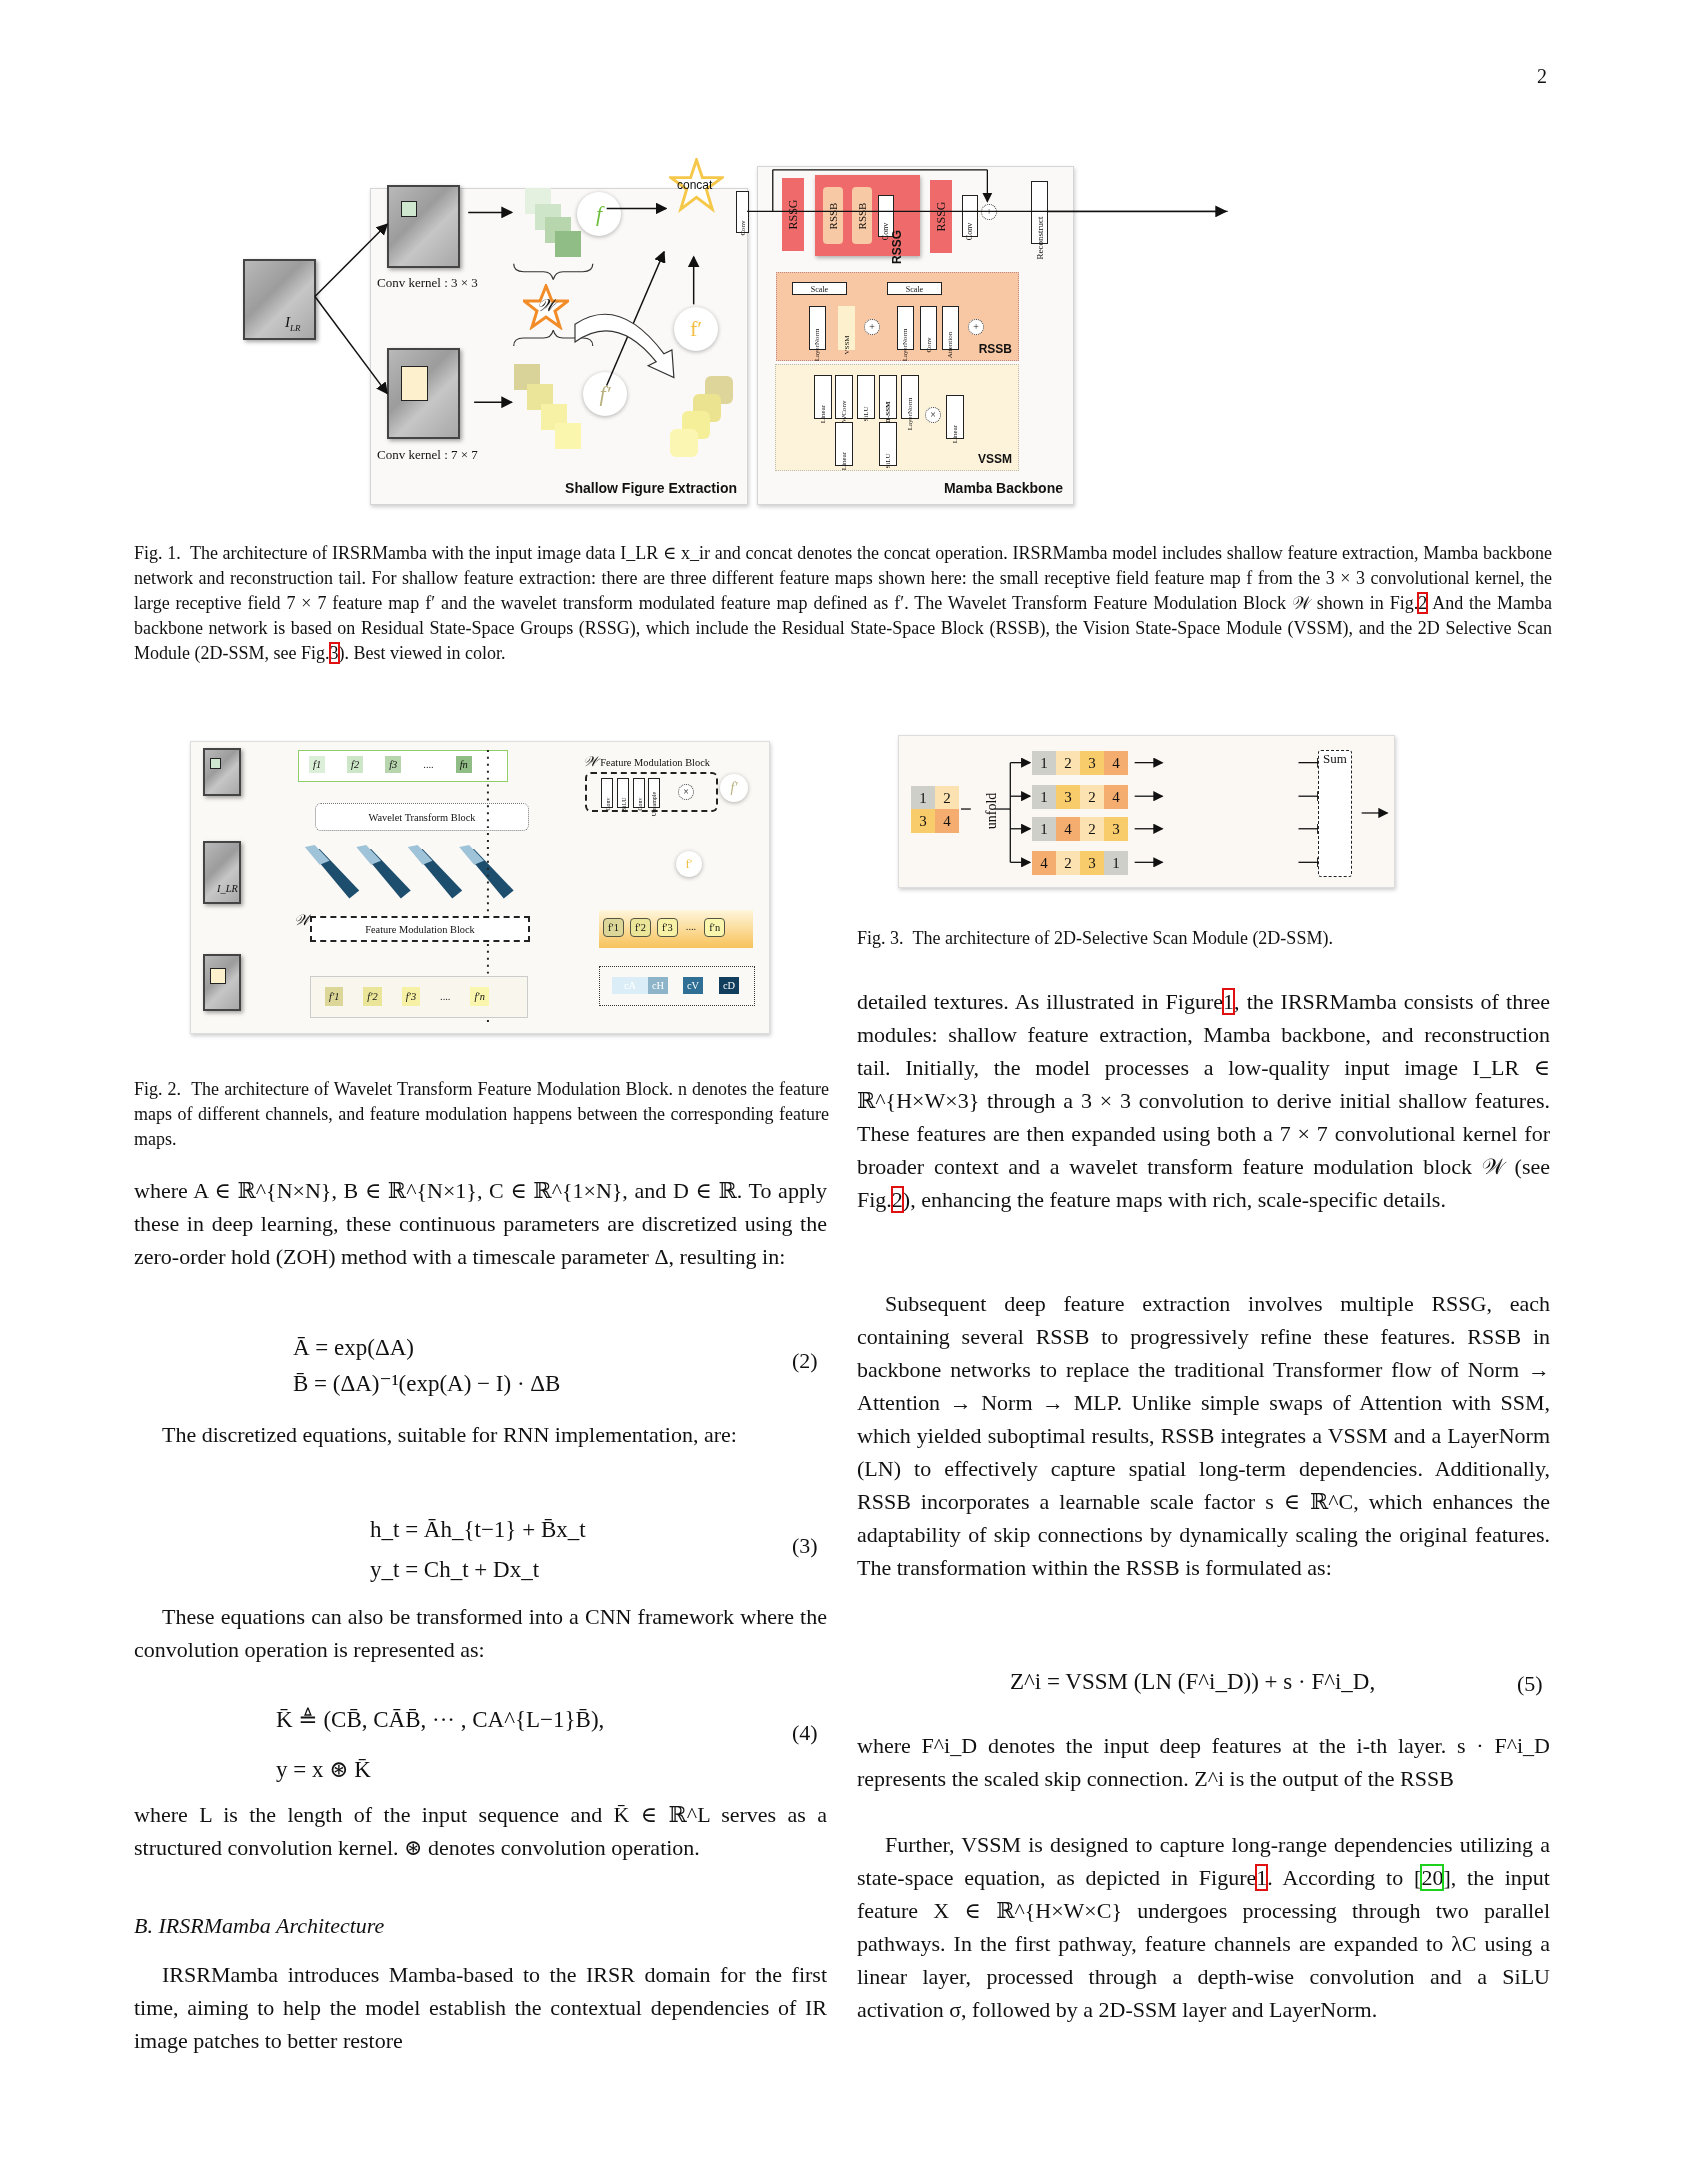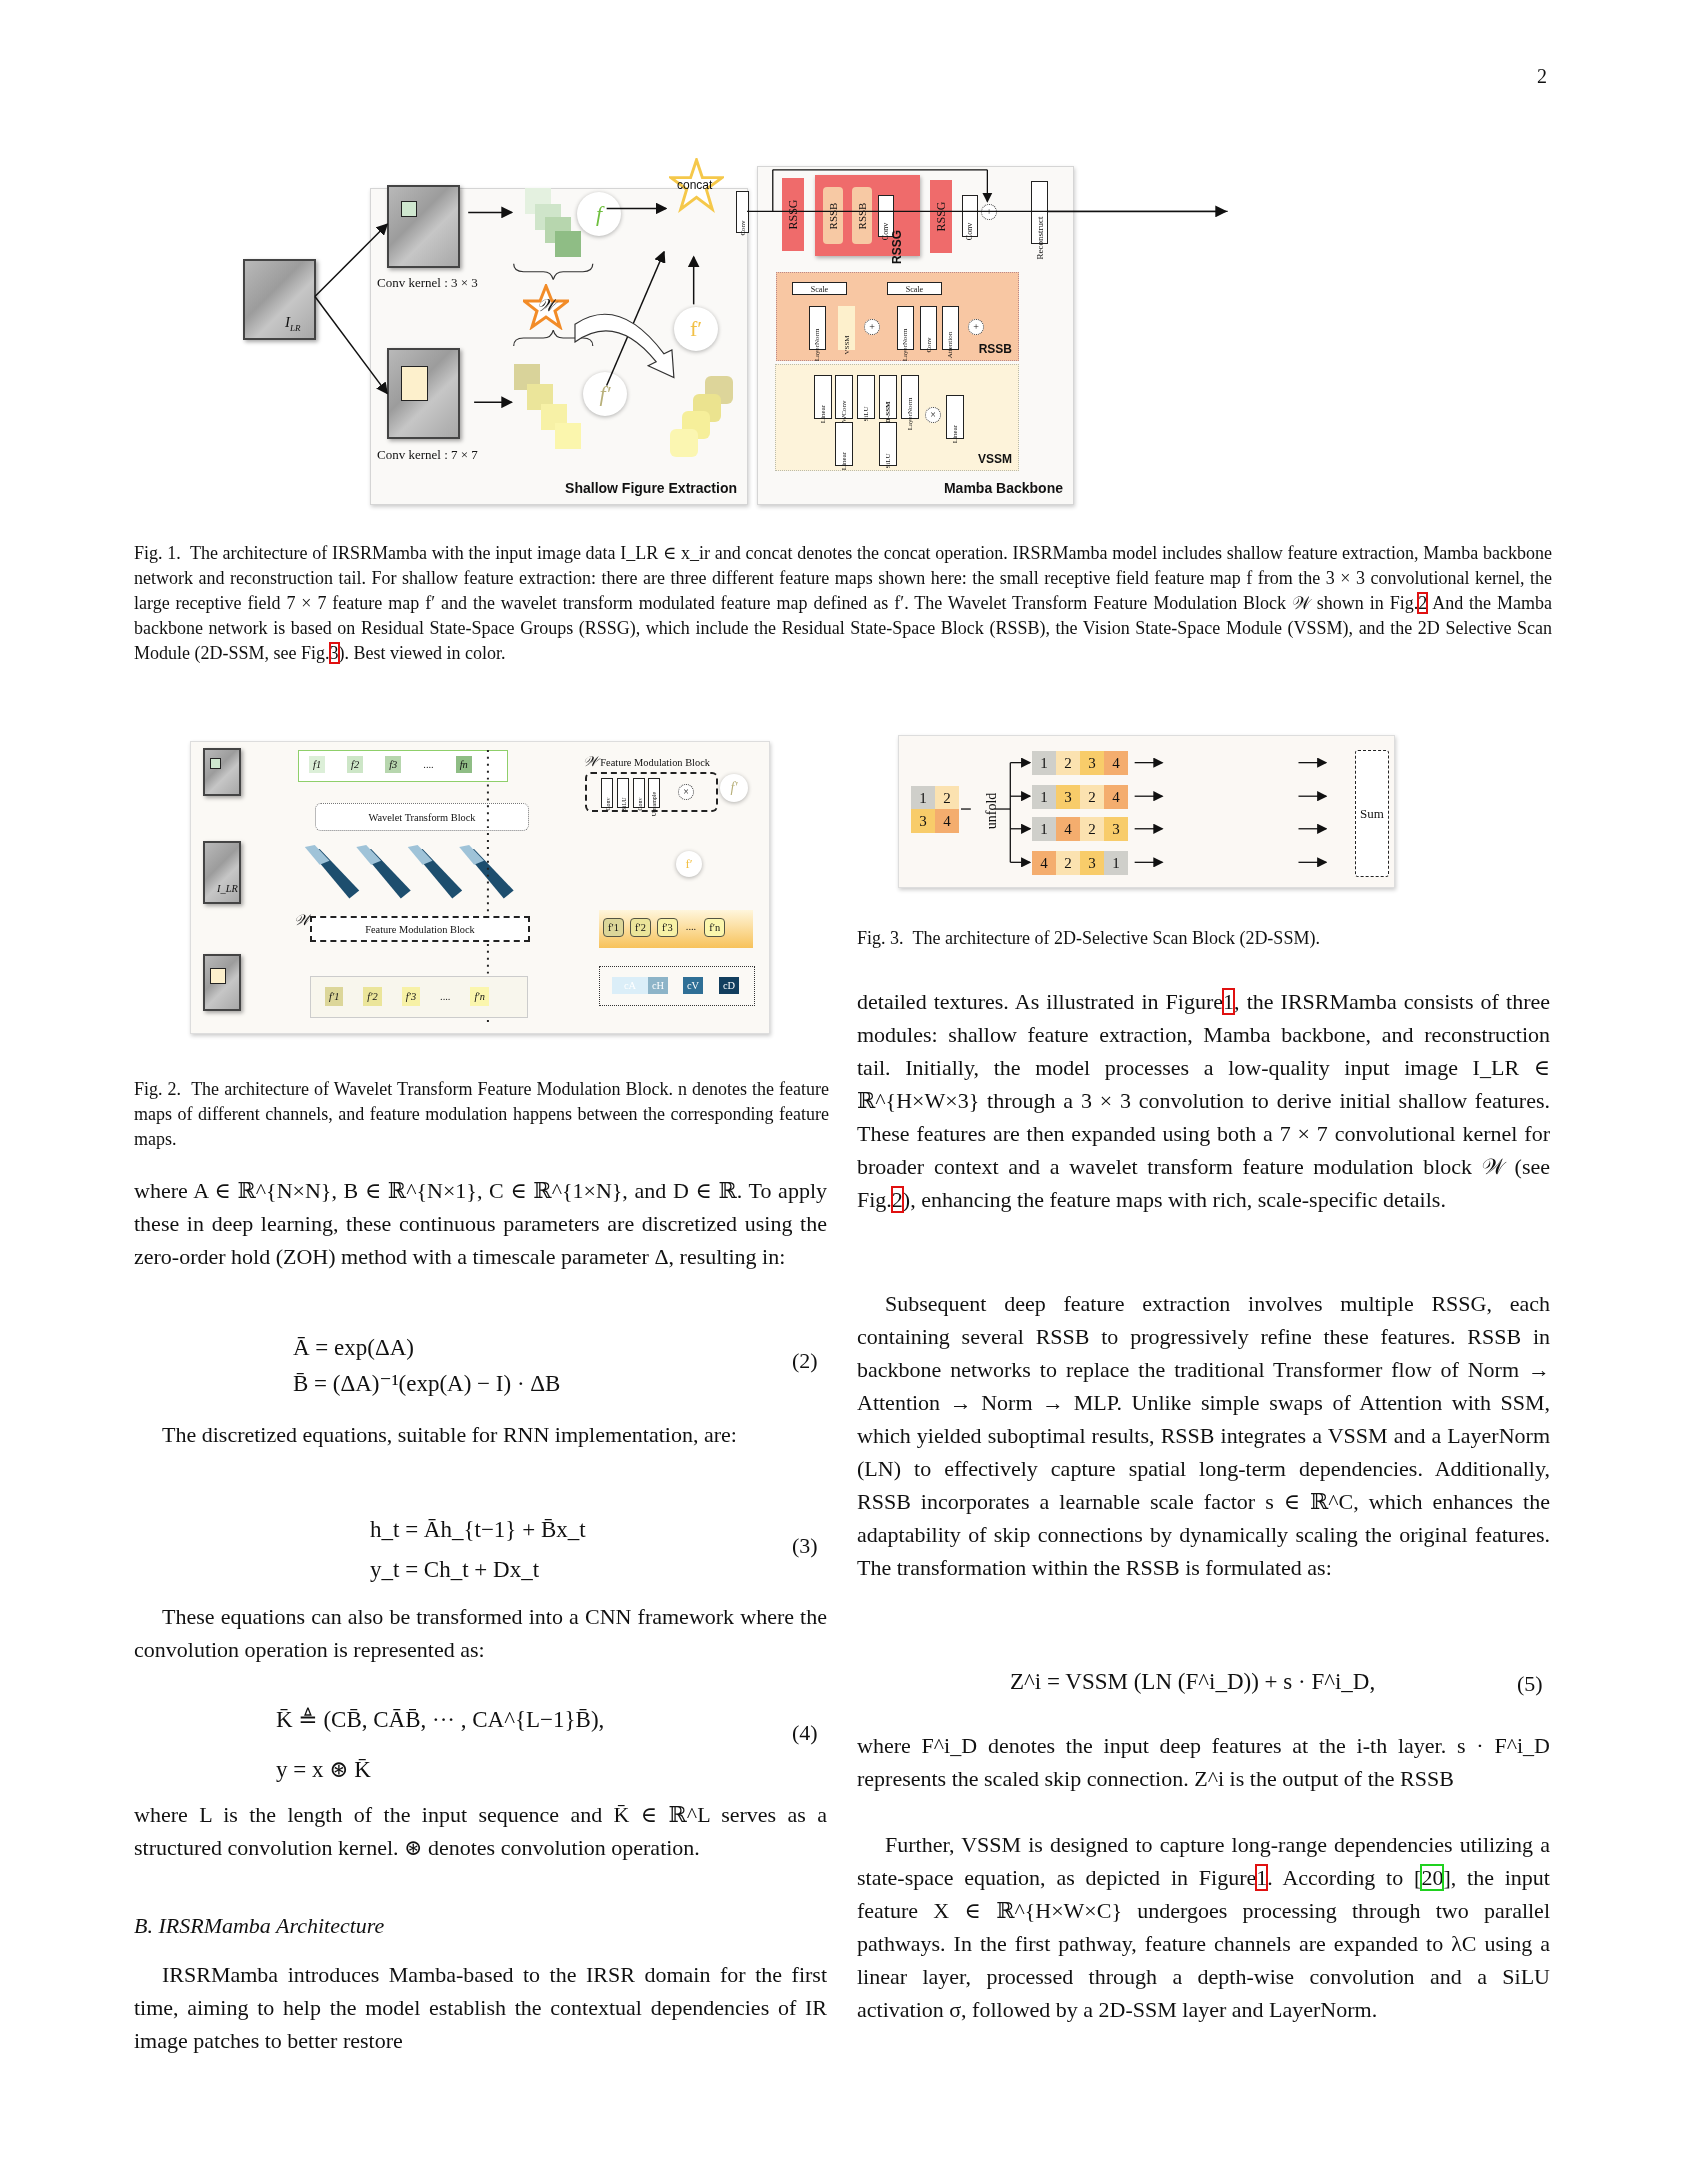--- a/index.html
+++ b/index.html
@@ -402,27 +402,27 @@
     <line x1="238" y1="27" x2="266" y2="27" stroke="#111" stroke-width="1.3" marker-end="url(#ah3)"></line>
     <line x1="238" y1="61" x2="266" y2="61" stroke="#111" stroke-width="1.3" marker-end="url(#ah3)"></line>
     <line x1="238" y1="94" x2="266" y2="94" stroke="#111" stroke-width="1.3" marker-end="url(#ah3)"></line>
     <line x1="238" y1="128" x2="266" y2="128" stroke="#111" stroke-width="1.3" marker-end="url(#ah3)"></line>
     <line x1="404" y1="27" x2="432" y2="27" stroke="#111" stroke-width="1.3" marker-end="url(#ah3)"></line>
     <line x1="404" y1="61" x2="432" y2="61" stroke="#111" stroke-width="1.3" marker-end="url(#ah3)"></line>
     <line x1="404" y1="94" x2="432" y2="94" stroke="#111" stroke-width="1.3" marker-end="url(#ah3)"></line>
     <line x1="404" y1="128" x2="432" y2="128" stroke="#111" stroke-width="1.3" marker-end="url(#ah3)"></line>
     <line x1="468" y1="78" x2="494" y2="78" stroke="#111" stroke-width="1.3" marker-end="url(#ah3)"></line>
   </svg>
-  <div style="position:absolute;left:456px;top:14px;width:32px;height:125px;border:1.5px dashed #222;border-radius:3px;background:#fff;display:flex;align-items:center;justify-content:center;">
+  <div style="position:absolute;left:419px;top:14px;width:32px;height:125px;border:1.5px dashed #222;border-radius:3px;background:#fff;display:flex;justify-content:center;">
     <span style="font-size:13px">Sum</span>
   </div>
 </div>
 
 <div class="caption" style="left:857px;top:926px;width:693px;">
-  <span>Fig. 3.</span>&nbsp;&nbsp;<span>The architecture of 2D-Selective Scan Block (2D-SSM).</span>
+  <span>Fig. 3.</span>&nbsp;&nbsp;<span>The architecture of 2D-Selective Scan Module (2D-SSM).</span>
 </div>
 
 <div class="col" style="left:134px;top:1174px;width:693px;">
   <p>where A ∈ ℝ^{N×N}, B ∈ ℝ^{N×1}, C ∈ ℝ^{1×N}, and D ∈ ℝ. To apply these in deep learning, these continuous parameters are discretized using the zero-order hold (ZOH) method with a timescale parameter Δ, resulting in:</p>
 </div>
 <div class="eq" style="left:293px;top:1330px;line-height:36px;">
   <div>Ā = exp(ΔA)</div>
   <div>B̄ = (ΔA)⁻¹(exp(A) − I) · ΔB</div>
 </div>
 <div class="eqnum" style="left:792px;top:1348px;">(2)</div>

